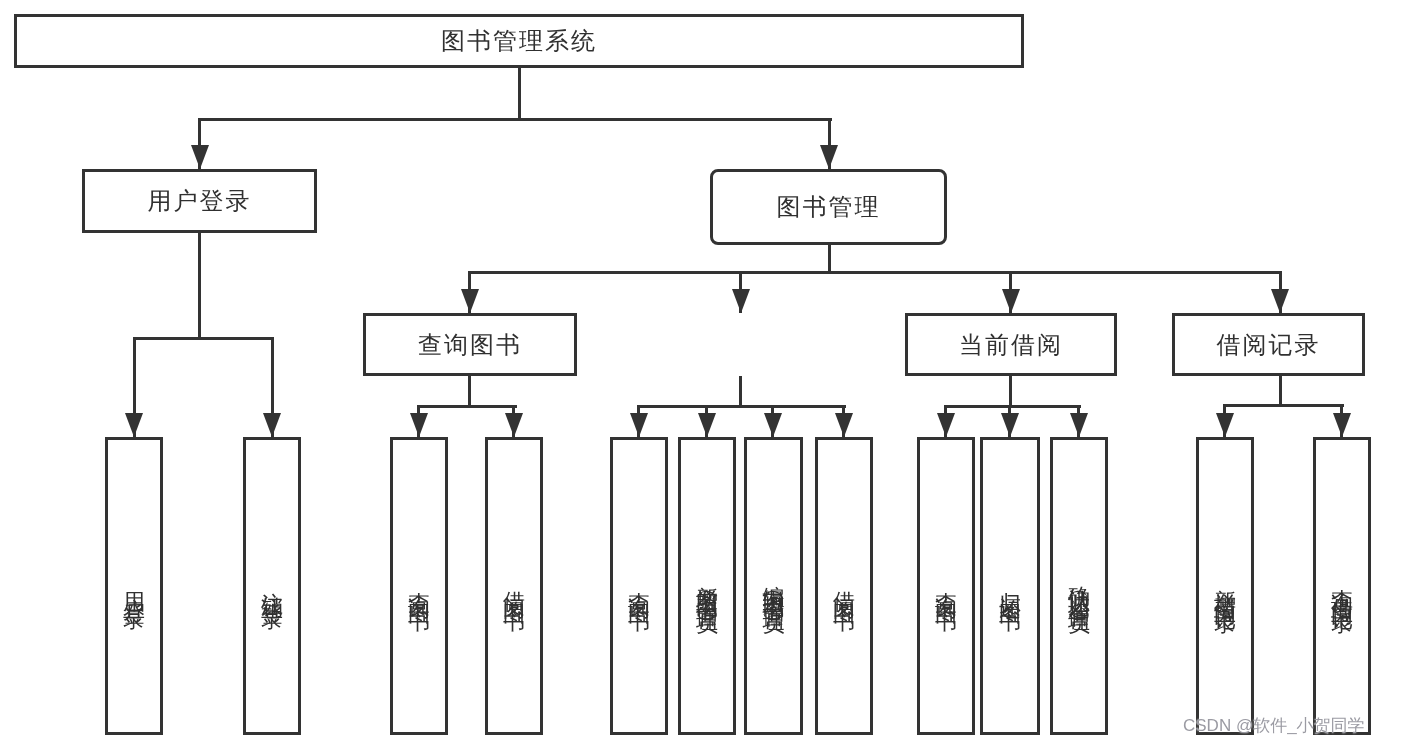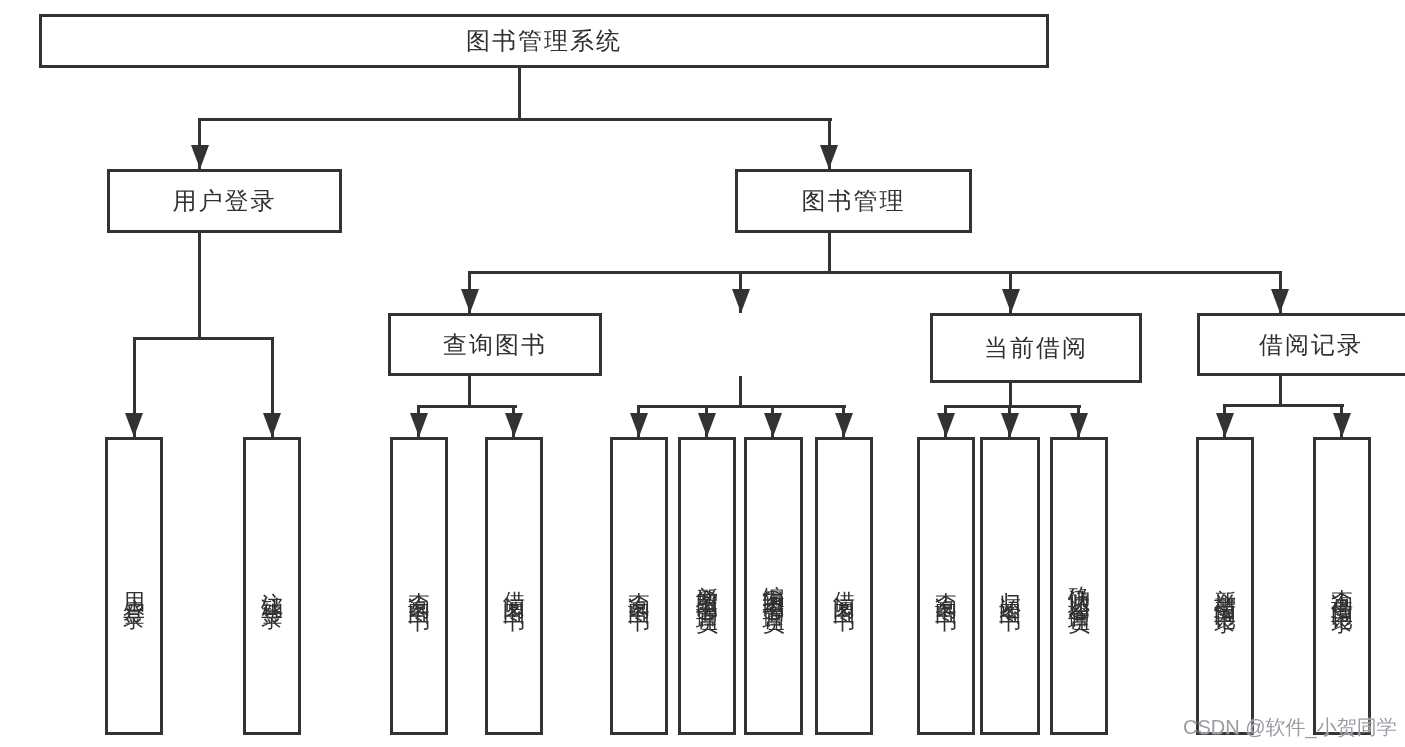--- a/index.html
+++ b/index.html
@@ -5,34 +5,34 @@
   html,body{margin:0;padding:0;background:#fff;}
   .canvas{
     position:relative;width:1405px;height:747px;background:#ffffff;
     font-family:"Liberation Sans","DejaVu Sans",sans-serif;overflow:hidden;
   }
   .node{
     position:absolute;box-sizing:border-box;background:#ffffff;
     border:3px solid #333333;color:#303030;
     display:flex;align-items:center;justify-content:center;
   }
-  .hnode{font-size:24px;letter-spacing:2px;white-space:nowrap;margin-left:25px;}
+  .hnode{font-size:24px;letter-spacing:2px;white-space:nowrap;}
   .vnode{
     writing-mode:vertical-rl;text-orientation:mixed;
     font-size:22px;letter-spacing:6px;line-height:1;
   }
   .line{position:absolute;background:#333333;}
   .arrow{
     position:absolute;width:0;height:0;
     border-left:9px solid transparent;border-right:9px solid transparent;
     border-top:24px solid #333333;
   }
   .watermark{
     position:absolute;left:1183px;top:714px;
-    font-size:20px;color:#9b9ba3;white-space:nowrap;
+    font-size:17px;color:#9b9ba3;white-space:nowrap;
     text-shadow:0 0 2px #ffffff;
   }
 </style>
 </head>
 <body>
 
 <div class="canvas">
 
   <div class="line" style="left:518px;top:67px;width:3px;height:53px;"></div>
   <div class="line" style="left:198px;top:118px;width:634px;height:3px;"></div>
@@ -89,25 +89,25 @@
   <div class="line" style="left:1279px;top:376px;width:3px;height:28px;"></div>
   <div class="line" style="left:1223px;top:404px;width:121px;height:3px;"></div>
   <div class="line" style="left:1223px;top:404px;width:3px;height:33px;"></div>
   <div class="line" style="left:1340px;top:404px;width:3px;height:33px;"></div>
   <div class="arrow" style="left:1216px;top:413px;"></div>
   <div class="arrow" style="left:1333px;top:413px;"></div>
 
   <div class="node hnode" style="left:14px;top:14px;width:1010px;height:54px;">图书管理系统</div>
 
   <div class="node hnode" style="left:82px;top:169px;width:235px;height:64px;">用户登录</div>
-  <div class="node hnode" style="left:710px;top:169px;width:237px;height:64px;">图书管理</div>
+  <div class="node hnode" style="left:710px;top:169px;width:237px;height:76px;border-radius:8px;">图书管理</div>
 
   <div class="node hnode" style="left:363px;top:313px;width:214px;height:63px;">查询图书</div>
-  <div class="node hnode" style="left:905px;top:313px;width:212px;height:70px;">当前借阅</div>
-  <div class="node hnode" style="left:1172px;top:313px;width:228px;height:63px;">借阅记录</div>
+  <div class="node hnode" style="left:905px;top:313px;width:212px;height:63px;">当前借阅</div>
+  <div class="node hnode" style="left:1172px;top:313px;width:193px;height:63px;">借阅记录</div>
 
   <div class="node vnode" style="left:105px;top:437px;width:58px;height:298px;">用户登录</div>
   <div class="node vnode" style="left:243px;top:437px;width:58px;height:298px;">注销登录</div>
 
   <div class="node vnode" style="left:390px;top:437px;width:58px;height:298px;">查询图书</div>
   <div class="node vnode" style="left:485px;top:437px;width:58px;height:298px;">借阅图书</div>
 
   <div class="node vnode" style="left:610px;top:437px;width:58px;height:298px;">查询图书</div>
   <div class="node vnode" style="left:678px;top:437px;width:58px;height:298px;letter-spacing:4px;">新增图书（管理员）</div>
   <div class="node vnode" style="left:744px;top:437px;width:59px;height:298px;letter-spacing:4px;">编辑图书（管理员）</div>

